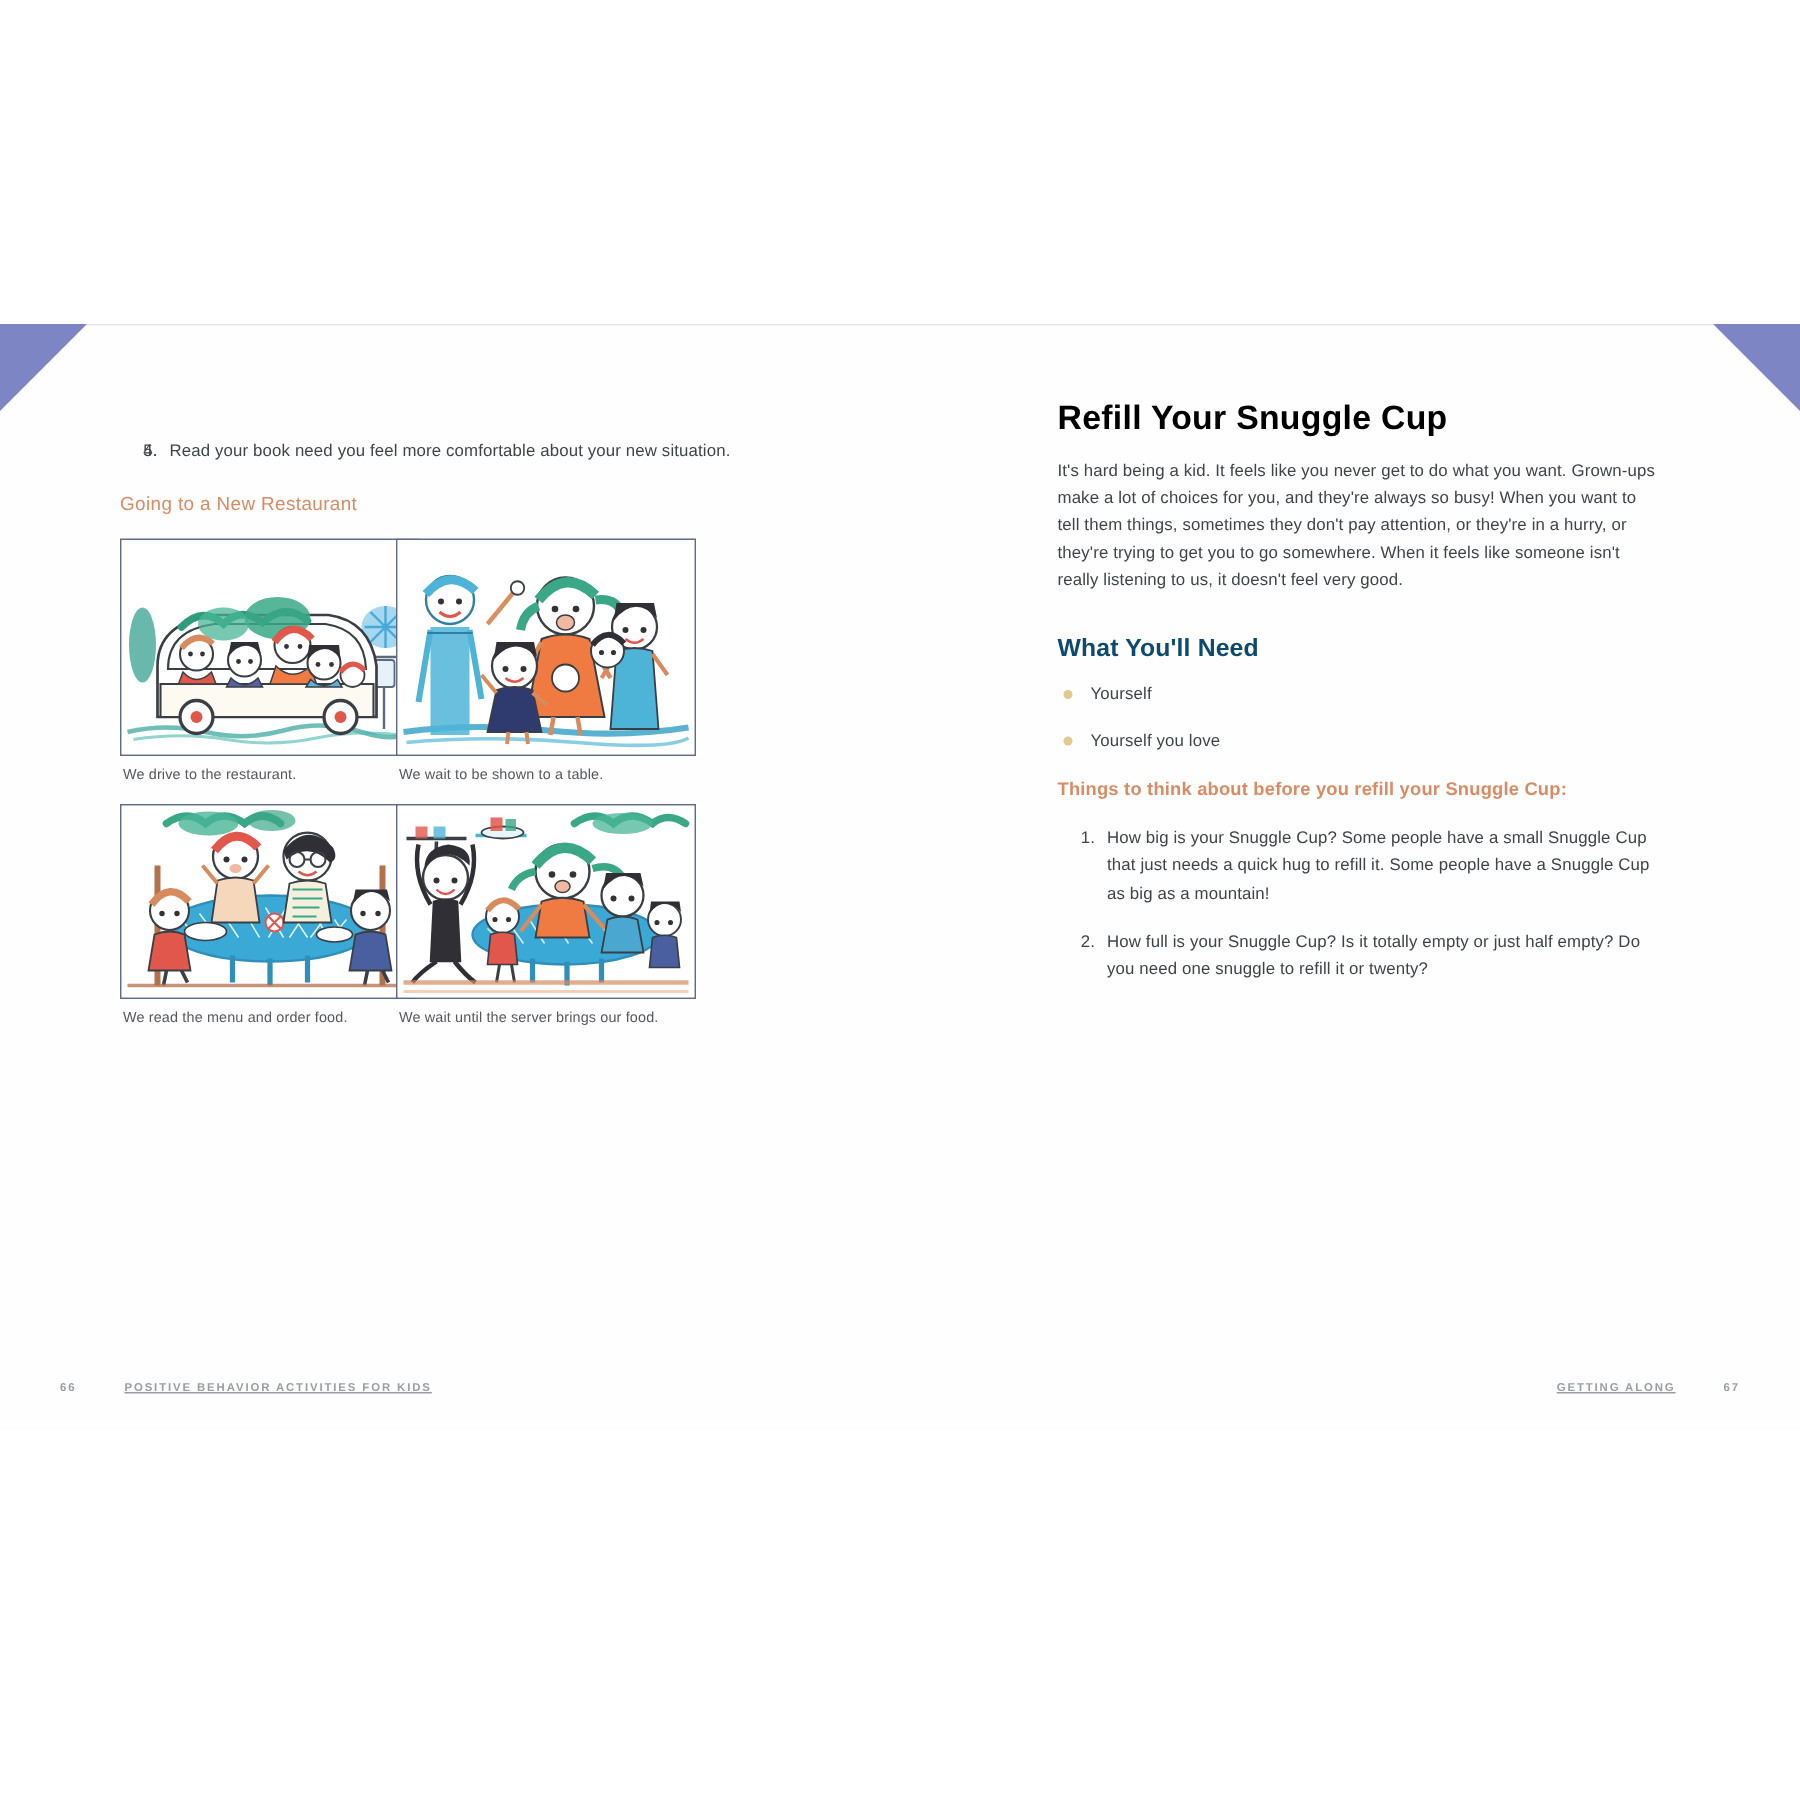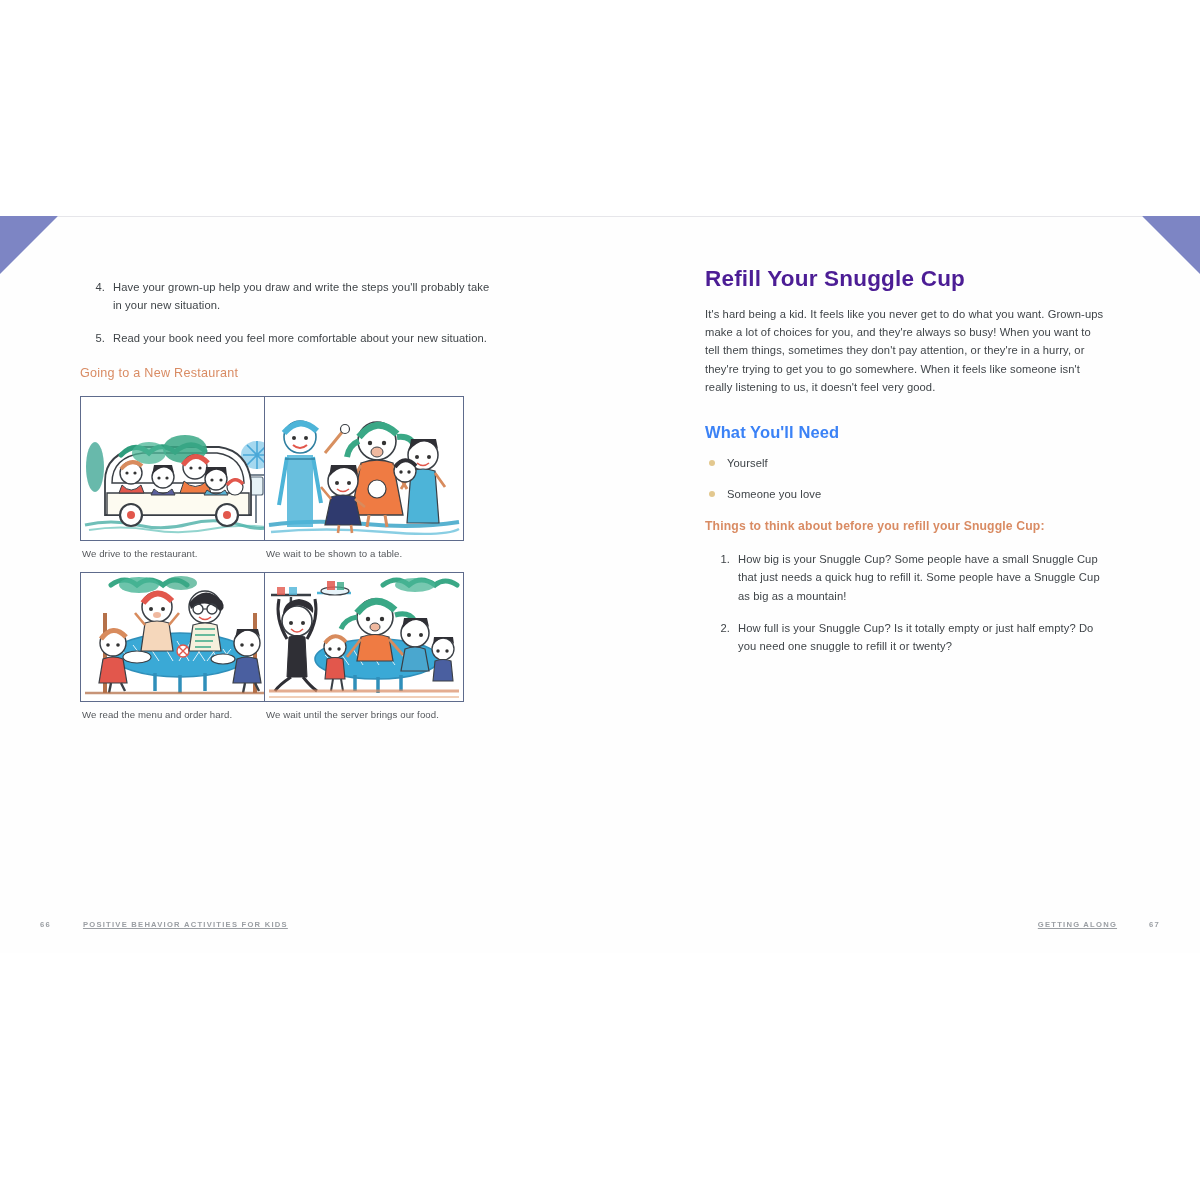--- a/index.html
+++ b/index.html
@@ -144,29 +144,29 @@
     width: 6px; height: 6px;
     border-radius: 50%;
     background: #e3c88f;
   }
 
   h2.activity-title {
     margin: 0 0 13px 0;
     font-size: 22.5px;
     line-height: 26px;
     font-weight: 700;
-    color: #4c1d95;
+    color: #000000;
     letter-spacing: .2px;
   }
   h3.sub-green {
     margin: 26px 0 13px 0;
     font-size: 16.5px;
     line-height: 20px;
     font-weight: 700;
-    color: #3b82f6;
+    color: #0c4a6e;
     letter-spacing: .1px;
   }
   h4.sub-orange {
     margin: 0 0 15px 0;
     font-size: 12.2px;
     line-height: 18px;
     font-weight: 700;
     color: #d98b63;
     letter-spacing: .15px;
   }
@@ -244,21 +244,20 @@
     <div class="corner-right"></div>
     <div class="top-rule-left"></div>
     <div class="top-rule-right"></div>
 
     <div class="page page-left">
       <div class="col col-left">
 
         <ol class="num-list">
           <li>
             <span class="num">4.</span>
-            <span>Have your grown-up help you draw and write the steps you'll probably take in your new situation.</span>
           </li>
           <li>
             <span class="num">5.</span>
             <span>Read your book need you feel more comfortable about your new situation.</span>
           </li>
         </ol>
 
         <h4 class="section-orange" style="margin-top:18px;">Going to a New Restaurant</h4>
 
         <div class="panel-grid">
@@ -444,21 +443,21 @@
                   <path d="M156 86 q10 -4 20 0 l4 24 h-28 z" fill="#4a5fa0" stroke="#3a3f45" stroke-width="1.2"></path>
                   <line x1="164" y1="110" x2="162" y2="120" stroke="#3a3f45" stroke-width="2.4"></line>
                   <line x1="174" y1="110" x2="178" y2="118" stroke="#3a3f45" stroke-width="2.4"></line>
 
                   <ellipse cx="56" cy="84" rx="14" ry="6" fill="#fff" stroke="#3a3f45" stroke-width="1.1"></ellipse>
                   <ellipse cx="142" cy="86" rx="12" ry="5" fill="#fff" stroke="#3a3f45" stroke-width="1.1"></ellipse>
 
                   <path d="M4 120 H194" stroke="#b5714a" stroke-width="2.4" opacity=".75"></path>
                 </svg>
               </div>
-              <div class="caption">We read the menu and order hard.</div>
+              <div class="caption">We read the menu and order food.</div>
             </div>
 
             <div class="panel-cell">
               <div class="panel short">
                 <svg viewBox="0 0 198 128" xmlns="http://www.w3.org/2000/svg">
                   <rect x="0" y="0" width="198" height="128" fill="#fff"></rect>
 
                   <path d="M118 12 q14 -10 26 0 q12 -10 26 0 q10 -8 22 0" stroke="#3aa886" stroke-width="5" fill="none" stroke-linecap="round"></path>
                   <ellipse cx="150" cy="12" rx="20" ry="7" fill="#49b596" opacity=".75"></ellipse>
 
@@ -547,21 +546,21 @@
         </div>
 
         <h3 class="sub-green">What You'll Need</h3>
         <ul class="dot-list">
           <li>
             <span class="bullet"></span>
             <span>Yourself</span>
           </li>
           <li>
             <span class="bullet"></span>
-            <span>Someone you love</span>
+            <span>Yourself you love</span>
           </li>
         </ul>
 
         <h4 class="sub-orange">Things to think about before you refill your Snuggle Cup:</h4>
 
         <ol class="num-list">
           <li>
             <span class="num">1.</span>
             <span>How big is your Snuggle Cup? Some people have a small Snuggle Cup that just needs a quick hug to refill it. Some people have a Snuggle Cup as big as a mountain!</span>
           </li>

